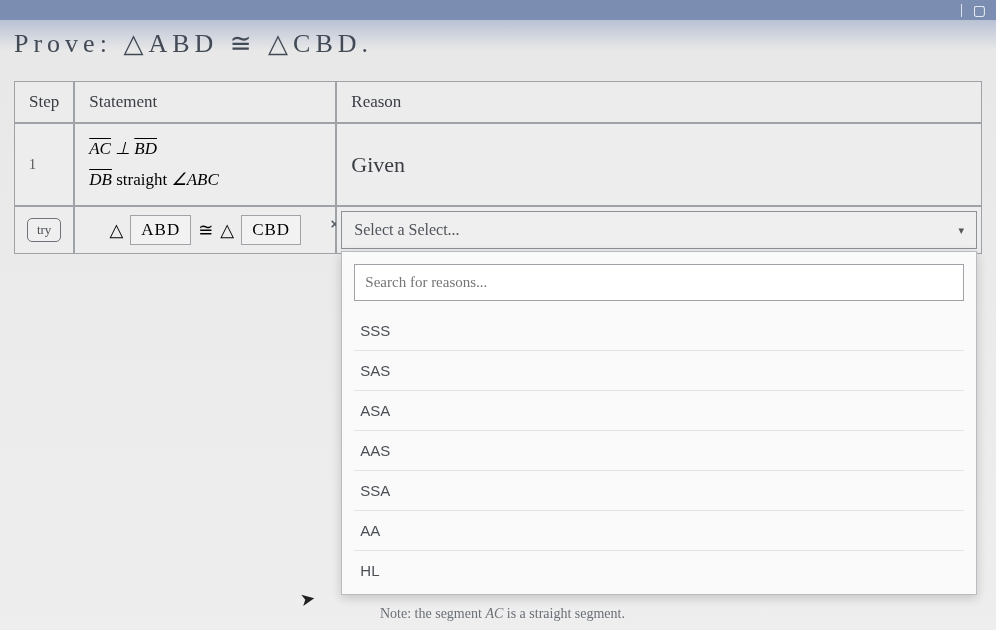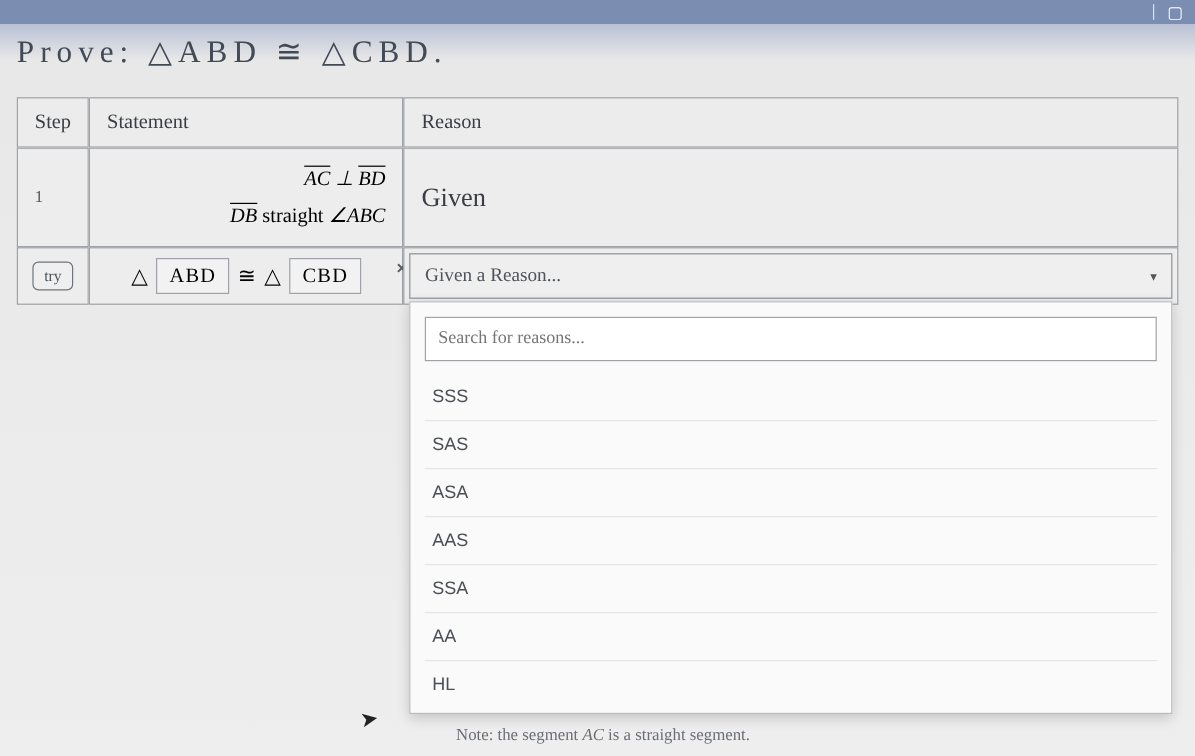--- a/index.html
+++ b/index.html
@@ -51,21 +51,21 @@
     background: #ececec;
   }
   .col-step { width: 60px; text-align: center; }
   .col-statement { width: 270px; text-align: center; }
   .col-reason { width: 729px; }
   .step-num { font-size: 14px; color: #555; text-align:center;}
   .statement-math {
     font-family: 'Times New Roman', serif;
     font-size: 17px;
     line-height: 1.8;
-    text-align: right;
+    text-align: left;
     font-style: italic;
   }
   .overline {
     text-decoration: overline;
     font-style: italic;
   }
   .reason-text { font-size: 22px; color: #3a3e44; }
   .try-btn {
     display: inline-block;
     border: 1.5px solid #6f747b;
@@ -225,21 +225,21 @@
           <span class="seg-box">ABD</span>
           <span class="congr">≅</span>
           <span class="tri-glyph">△</span>
           <span class="seg-box">CBD</span>
         </div>
         <span class="clear-in-cell">×</span>
       </td>
       <td class="col-reason">
         <div class="reason-select">
           <div class="select-box">
-            <span>Given a Reason...</span>
+            <span>Select a Select...</span>
             <span class="select-caret">▾</span>
           </div>
           <div class="dropdown">
             <input class="search-input" type="text" placeholder="Search for reasons..." style="">
             <div class="options">
               <div class="option">SSS</div>
               <div class="option">SAS</div>
               <div class="option">ASA</div>
               <div class="option">AAS</div>
               <div class="option">SSA</div>

